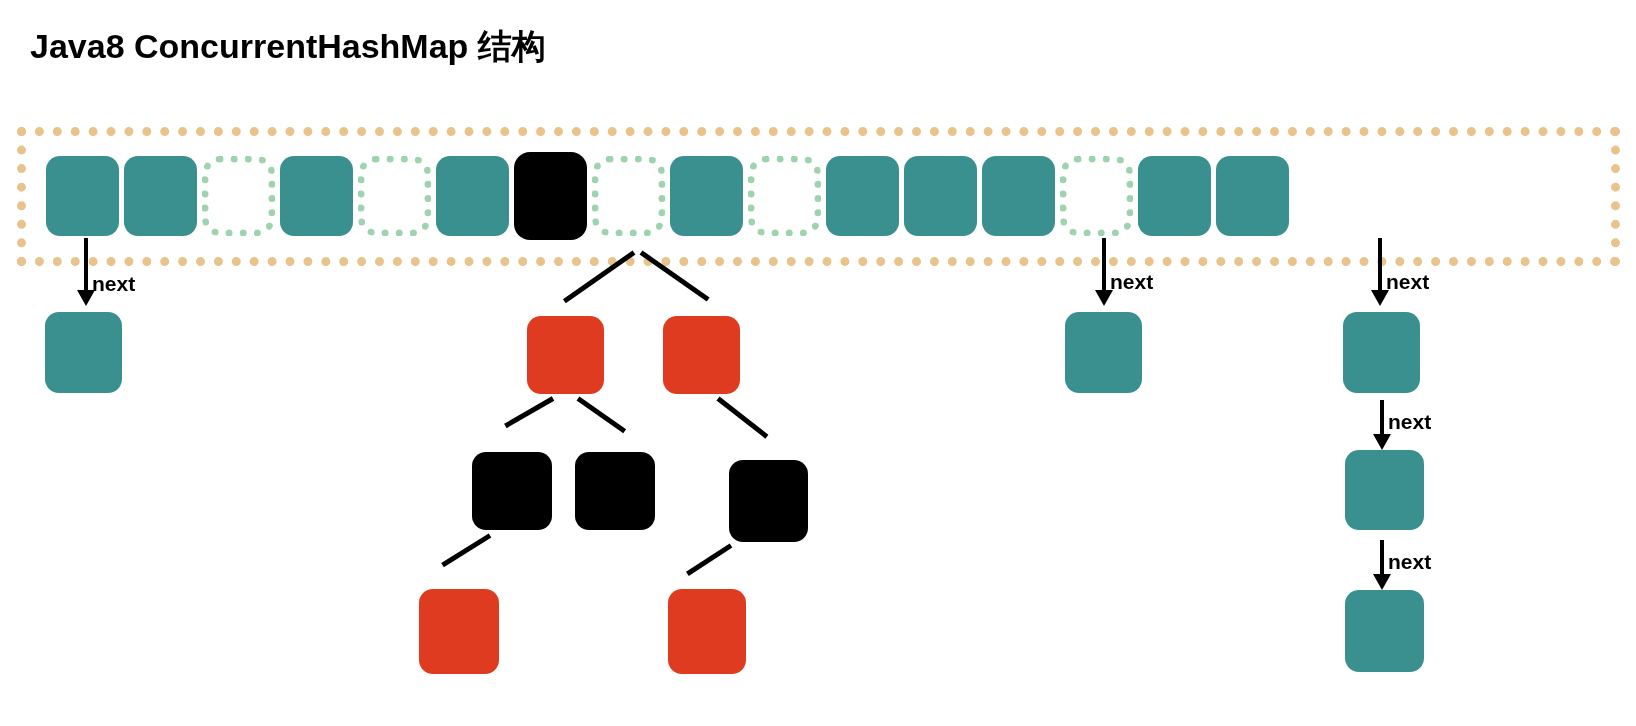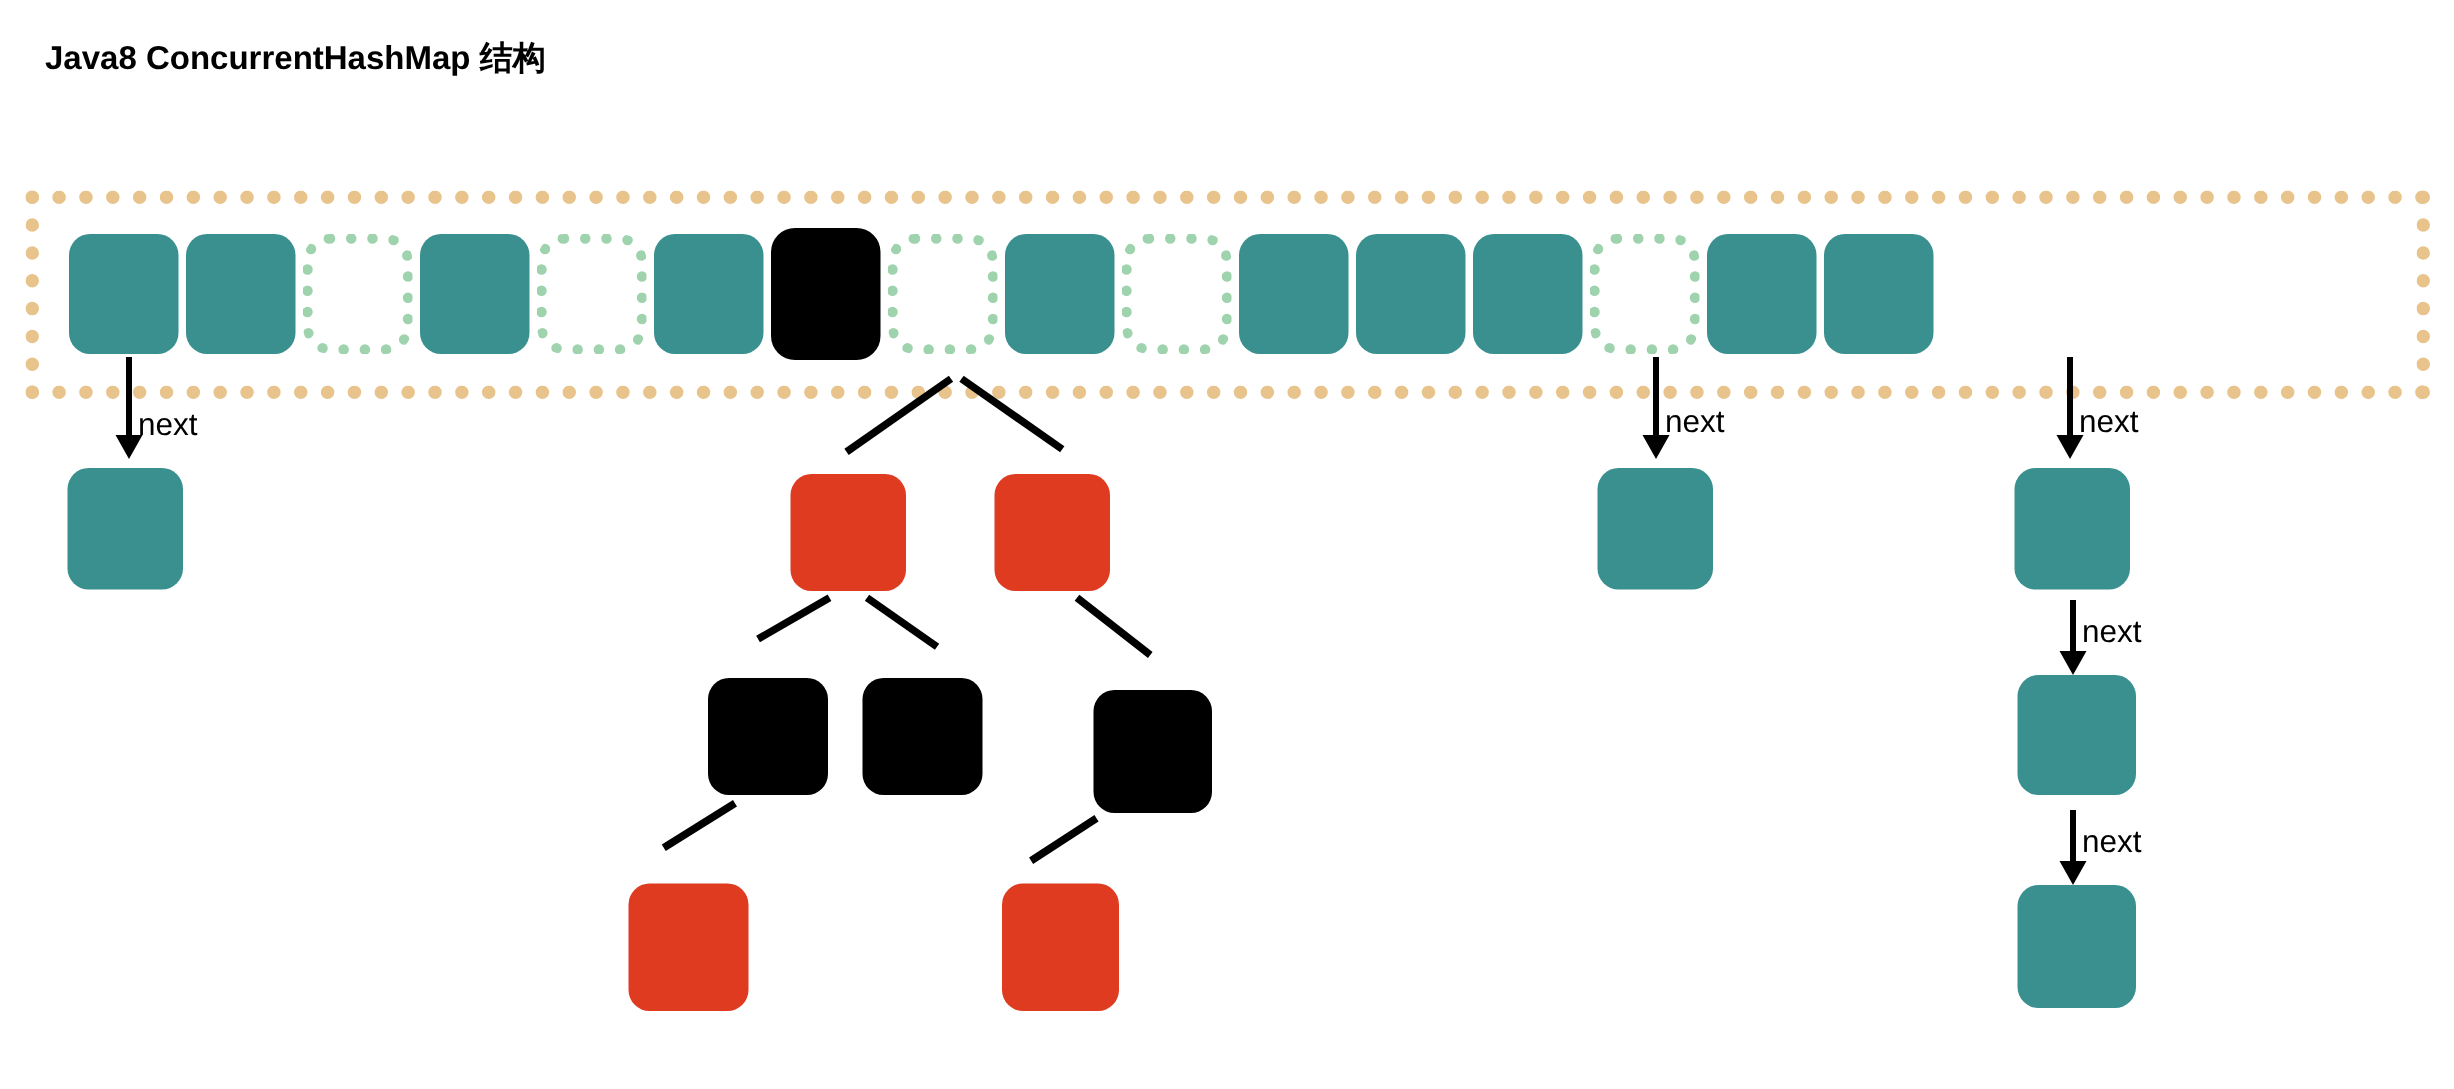--- a/index.html
+++ b/index.html
@@ -14,21 +14,21 @@
     position: relative;
     width: 1636px;
     height: 726px;
     background: #ffffff;
     overflow: hidden;
   }
   #title {
     position: absolute;
     left: 30px;
     top: 24px;
-    font-size: 22px;
+    font-size: 34px;
     font-weight: bold;
     color: #000000;
     letter-spacing: 0px;
     white-space: nowrap;
   }
   
   #array-container {
     position: absolute;
     left: 17px;
     top: 127px;
@@ -93,21 +93,21 @@
     left: -7px;
     width: 0;
     height: 0;
     border-left: 9px solid transparent;
     border-right: 9px solid transparent;
     border-top: 16px solid #000000;
   }
   .next-label {
     position: absolute;
     font-size: 21px;
-    font-weight: normal;
+    font-weight: bold;
     color: #000000;
     white-space: nowrap;
   }
   
   .edge {
     position: absolute;
     height: 5px;
     background: #000000;
     transform-origin: 0 50%;
   }

